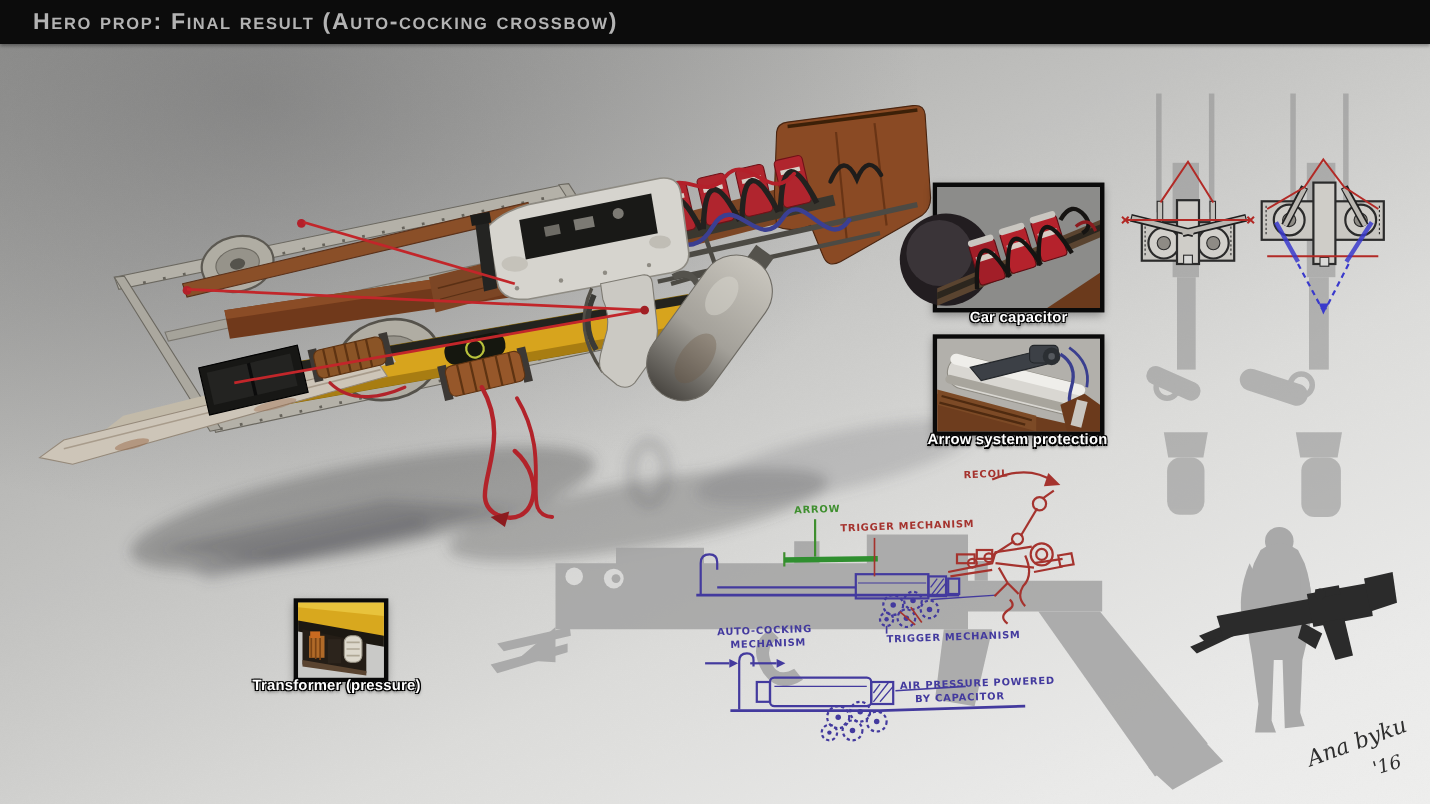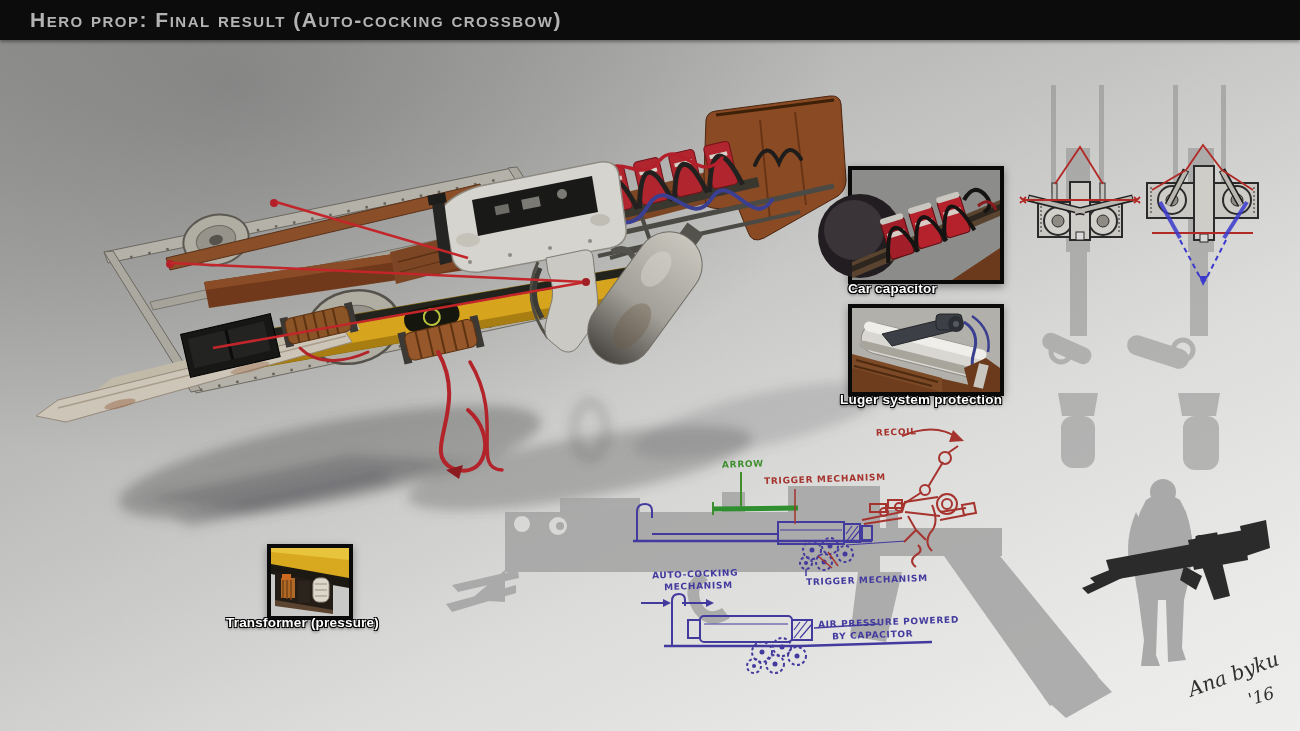--- a/index.html
+++ b/index.html
@@ -16,21 +16,21 @@
     display:flex;align-items:center;box-shadow:0 2px 3px rgba(0,0,0,.35);
   }
   .title{
     margin-left:30px;color:#b3b3b3;font-size:21px;font-weight:bold;
     font-variant:small-caps;letter-spacing:1.5px;
   }
   svg{position:absolute;overflow:visible;}
   .inset{position:absolute;border:4px solid #0a0a0a;box-shadow:0 3px 8px rgba(0,0,0,.35);background:#8c8c8a;}
   .inset svg{position:static;display:block;}
   .inset-label{
-    position:absolute;color:#fff;font-weight:bold;font-size:13.5px;text-align:left;
+    position:absolute;color:#fff;font-weight:bold;font-size:13.5px;text-align:center;
     text-shadow:-1px -1px 0 #000,1px -1px 0 #000,-1px 1px 0 #000,1px 1px 0 #000,0 2px 3px rgba(0,0,0,.6);
     letter-spacing:.2px;
   }
   .hand{
     position:absolute;font-family:"DejaVu Sans", sans-serif;font-size:9px;font-weight:bold;
     letter-spacing:.7px;text-transform:uppercase;transform:rotate(-2deg);white-space:nowrap;
   }
   .hand.green{color:#3f8f2f;}
   .hand.red{color:#a5332e;}
   .hand.blue{color:#433a9e;}
@@ -493,21 +493,21 @@
         <rect x="84" y="6" width="26" height="16" rx="4"></rect>
       </g>
       <circle cx="104" cy="16" r="8" fill="#2b2f33"></circle>
         <circle cx="104" cy="16" r="3" fill="#55595e"></circle>
       <path d="M112,14 q16,10 10,30 q-6,20 8,30" stroke="#3a3f8f" stroke-width="3" fill="none"></path>
       <path d="M120,8 q20,14 16,36" stroke="#3a3f8f" stroke-width="2.5" fill="none"></path>
       <polygon points="112,60 134,50 148,60 148,84 118,84" fill="#6b3a1c"></polygon>
       <rect x="124" y="56" width="10" height="24" fill="#c9c6c0" transform="rotate(14 129 68)"></rect>
     </svg>
   </div>
-  <div class="inset-label" style="left:840px;top:392px;width:170px;">Luger system protection</div>
+  <div class="inset-label" style="left:840px;top:392px;width:170px;">Arrow system protection</div>
 
   <div class="inset" style="left:267px;top:544px;width:78px;height:68px;">
     <svg width="78" height="68" viewBox="0 0 78 68">
       <rect width="78" height="68" fill="#c9c9c7"></rect>
       <polygon points="0,0 78,0 78,34 0,20" fill="#d8a81e"></polygon>
       <polygon points="0,0 78,0 78,12 0,4" fill="#e8c33c"></polygon>
       <polygon points="0,16 78,30 78,40 0,26" fill="#1c1812"></polygon>
       <polygon points="4,24 62,36 62,64 4,56" fill="#241d16"></polygon>
       <rect x="10" y="30" width="14" height="20" fill="#b06a28"></rect>
       <path d="M12,30 v20 M16,31 v20 M20,32 v20" stroke="#7c4414" stroke-width="1.5"></path>

